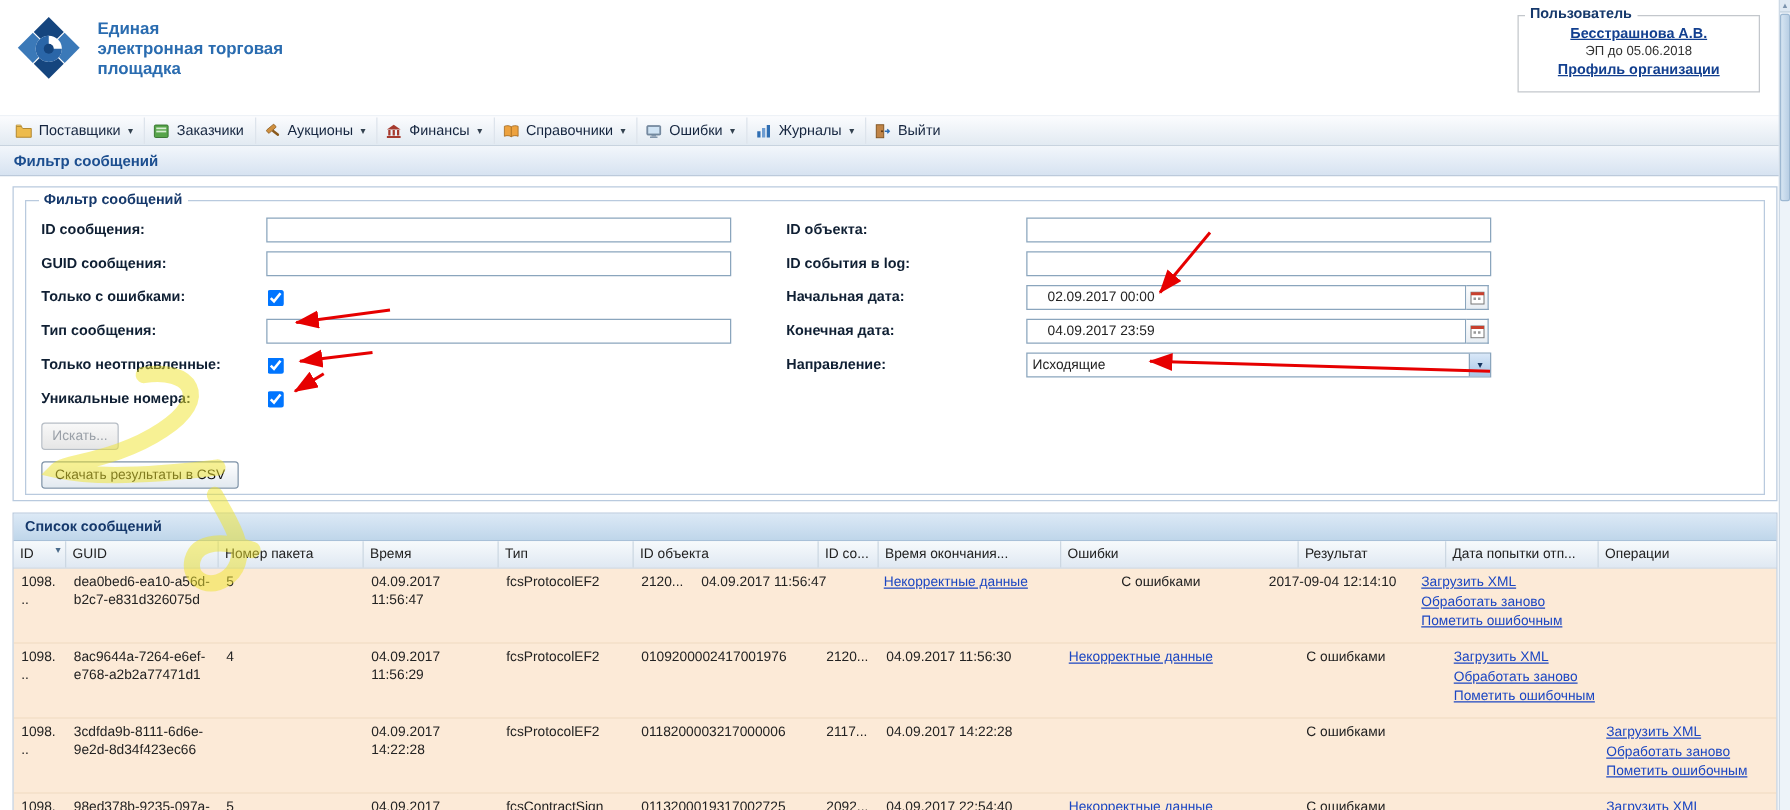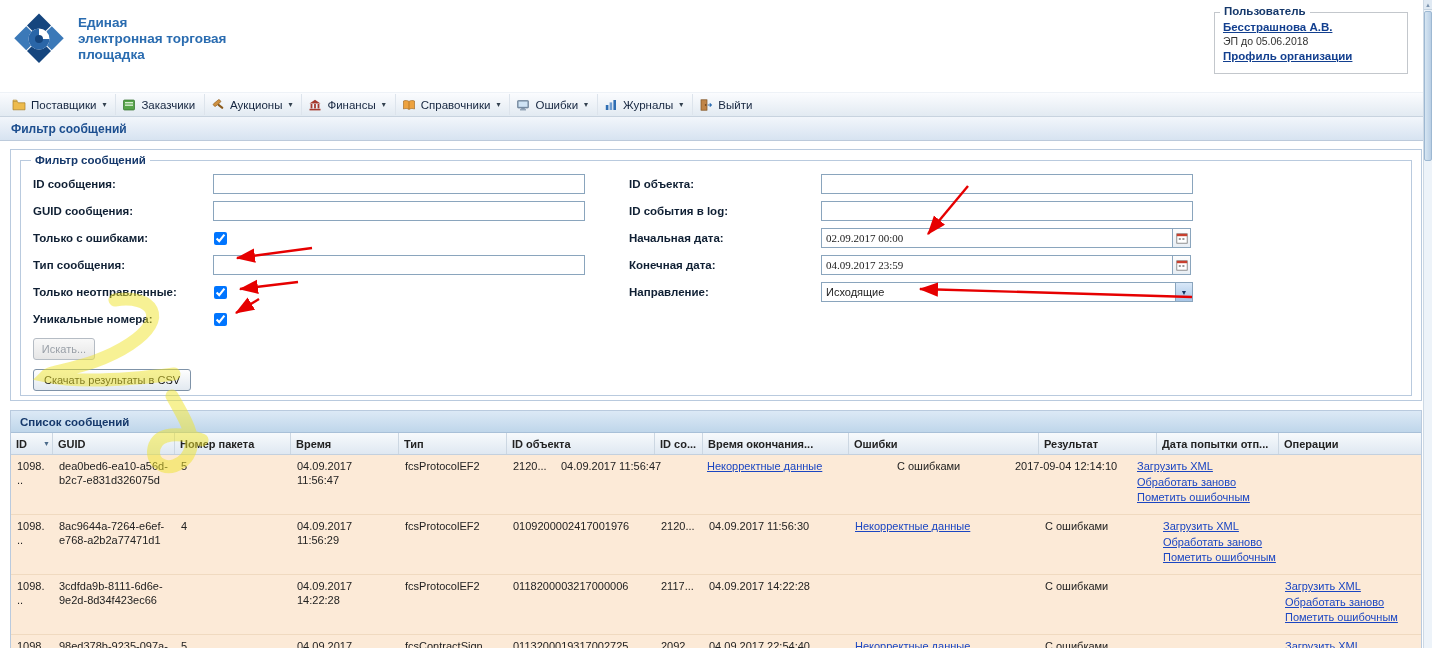--- a/index.html
+++ b/index.html
@@ -4,21 +4,21 @@
 <style>
   * { margin:0; padding:0; box-sizing:border-box; }
   html,body { width:1432px; height:648px; overflow:hidden; background:#fff;
     font-family:"Liberation Sans","DejaVu Sans",sans-serif; }
   .page { position:relative; width:1432px; height:648px; background:#fff; }
 
   
   .header { position:relative; height:92px; background:#fff; }
   .logo-wrap { position:absolute; left:12px; top:12px; display:flex; gap:12px; align-items:center; }
   .logo-text { color:#2a6cb0; font-weight:bold; font-size:13.5px; line-height:16px; }
-  .user-box { position:absolute; right:24px; top:12px; width:194px; height:62px; border:1px solid #c3c7cc; background:#fff; padding:7px 8px 4px; }
+  .user-box { position:absolute; right:24px; top:12px; width:194px; height:62px; border:1px solid #c3c7cc; background:#fff; padding:7px 8px 4px;text-align:center; }
   .user-legend { position:absolute; top:-8px; left:5px; background:#fff; padding:0 4px; font-size:11.5px; font-weight:bold; color:#15386b; }
   .user-link { display:block; color:#123f8f; font-weight:bold; font-size:11.5px; text-decoration:underline; cursor:pointer; line-height:14px; }
   .user-cert { font-size:10.5px; color:#333; margin:1px 0 2px; }
 
   
   .menubar { height:25px; background:linear-gradient(#fbfcfe,#e2eaf2); border-top:1px solid #eef2f7; border-bottom:1px solid #c8d3df; display:flex; align-items:center; padding:0 6px; }
   .menu-item { display:flex; align-items:center; gap:5px; padding:2px 9px 2px 6px; font-size:11.5px; color:#15253f; cursor:pointer; border-right:1px solid #dde4ec; height:21px; }
   .menu-item:last-child { border-right:none; }
   .micon { width:14px; height:14px; display:inline-block; line-height:0; }
   .menu-caret { font-size:8px; color:#33414f; margin-left:1px; }
@@ -31,39 +31,39 @@
   .filter-panel { margin-top:8px; height:252px; padding:4px 9px 8px; }
   fieldset.filter-fs { border:1px solid #b9cade; height:242px; padding:6px 8px 6px; }
   fieldset.filter-fs legend { font-size:11.5px; font-weight:bold; color:#15386b; padding:0 4px; margin-left:2px; }
   .filter-cols { display:flex; }
   .fcol-left { width:600px; }
   .fcol-right { flex:1; }
   .frow { display:flex; align-items:center; height:24px; margin-bottom:3px; }
   .flabel { font-size:11.5px; font-weight:bold; color:#0f1f33; }
   .fcol-left .flabel { width:184px; padding-left:4px; }
   .fcol-right .flabel { width:192px; }
-  .tinput { width:372px; height:20px; border:1px solid #8aa5bd; font-size:11px; padding:0 4px; color:#222; background:#fff;
-    font-family:Liberation Serif, serif; }
+  .tinput { width:372px; height:20px; border:1px solid #8aa5bd; font-size:11px; padding:0 16px; color:#222; background:#fff;
+    font-family:Liberation Sans, sans-serif; }
   input[type=checkbox]{ width:13px; height:13px; margin-left:1px; }
   .dwrap { display:flex; align-items:center; }
   .dinput { width:352px; }
   .calbtn { width:18px; height:20px; border:1px solid #8aa5bd; border-left:none; background:linear-gradient(#fdfdfd,#e8eef4); display:flex; align-items:center; justify-content:center; cursor:pointer; }
   .selwrap { width:372px; height:20px; border:1px solid #8aa5bd; background:#fff; display:flex; align-items:center; cursor:pointer; }
   .selval { flex:1; font-size:11px; color:#222; padding:0 4px; }
   .selarrow { width:17px; height:18px; background:linear-gradient(#d9e8f8,#a8c6e6); border-left:1px solid #8aa5bd; font-size:7px; color:#12325e; display:flex; align-items:center; justify-content:center; }
   .btn-search { display:block; margin:7px 0 0 4px; width:62px; height:22px; font-size:11px; color:#9aa0a8; background:linear-gradient(#f8f8f8,#e6e6e6); border:1px solid #b5bcc4; border-radius:3px;
     font-family:"Liberation Sans","DejaVu Sans",sans-serif; }
   .btn-csv { display:block; margin:9px 0 0 4px; height:22px; font-size:11px; color:#111; background:linear-gradient(#fefefe,#e2e9f0); border:1px solid #7f93a8; border-radius:3px; padding:0 10px; cursor:pointer;
     font-family:"Liberation Sans","DejaVu Sans",sans-serif; }
 
   
   .table-panel { margin-top:9px; border:1px solid #b9cade; }
   .table-title { height:22px; background:linear-gradient(#dce9f6,#bfd6ea); border-bottom:1px solid #a8c0d8; font-weight:bold; font-size:11.5px; color:#15386b; display:flex; align-items:center; padding:0 9px; }
   .thead { display:flex; height:22px; background:linear-gradient(#f7fafc,#dfe8f2); border-bottom:1px solid #c3d0de; }
-  .th { font-size:11px; color:#222; padding:4px 5px; border-right:1px solid #ccd7e2; display:flex; align-items:center; gap:16px; overflow:hidden; white-space:nowrap; cursor:pointer; flex:none;font-weight:bold; }
+  .th { font-size:11px; color:#222; padding:4px 5px; border-right:1px solid #ccd7e2; display:flex; align-items:flex-start; gap:16px; overflow:hidden; white-space:nowrap; cursor:pointer; flex:none; }
   .th:last-child { flex:1; border-right:none; }
   .sorticon { font-size:7px; color:#4a6a8a; }
   .tr { display:flex; background:#fcead7; border-bottom:1px solid #f0dac0; min-height:60px; }
   .td { font-size:11px; color:#222; padding:5px 6px; line-height:13.5px; word-wrap:break-word; overflow:hidden; flex:none; }
   .td:last-child { flex:1; }
   .tlink { display:block; color:#1b46c2; text-decoration:underline; cursor:pointer; margin-bottom:2px; }
   a.tlink.inline { display:inline; }
 
   
   .vscroll { position:absolute; right:0; top:0; width:9px; height:648px; background:#edf3f9; border-left:1px solid #cdd9e5; z-index:30; }

